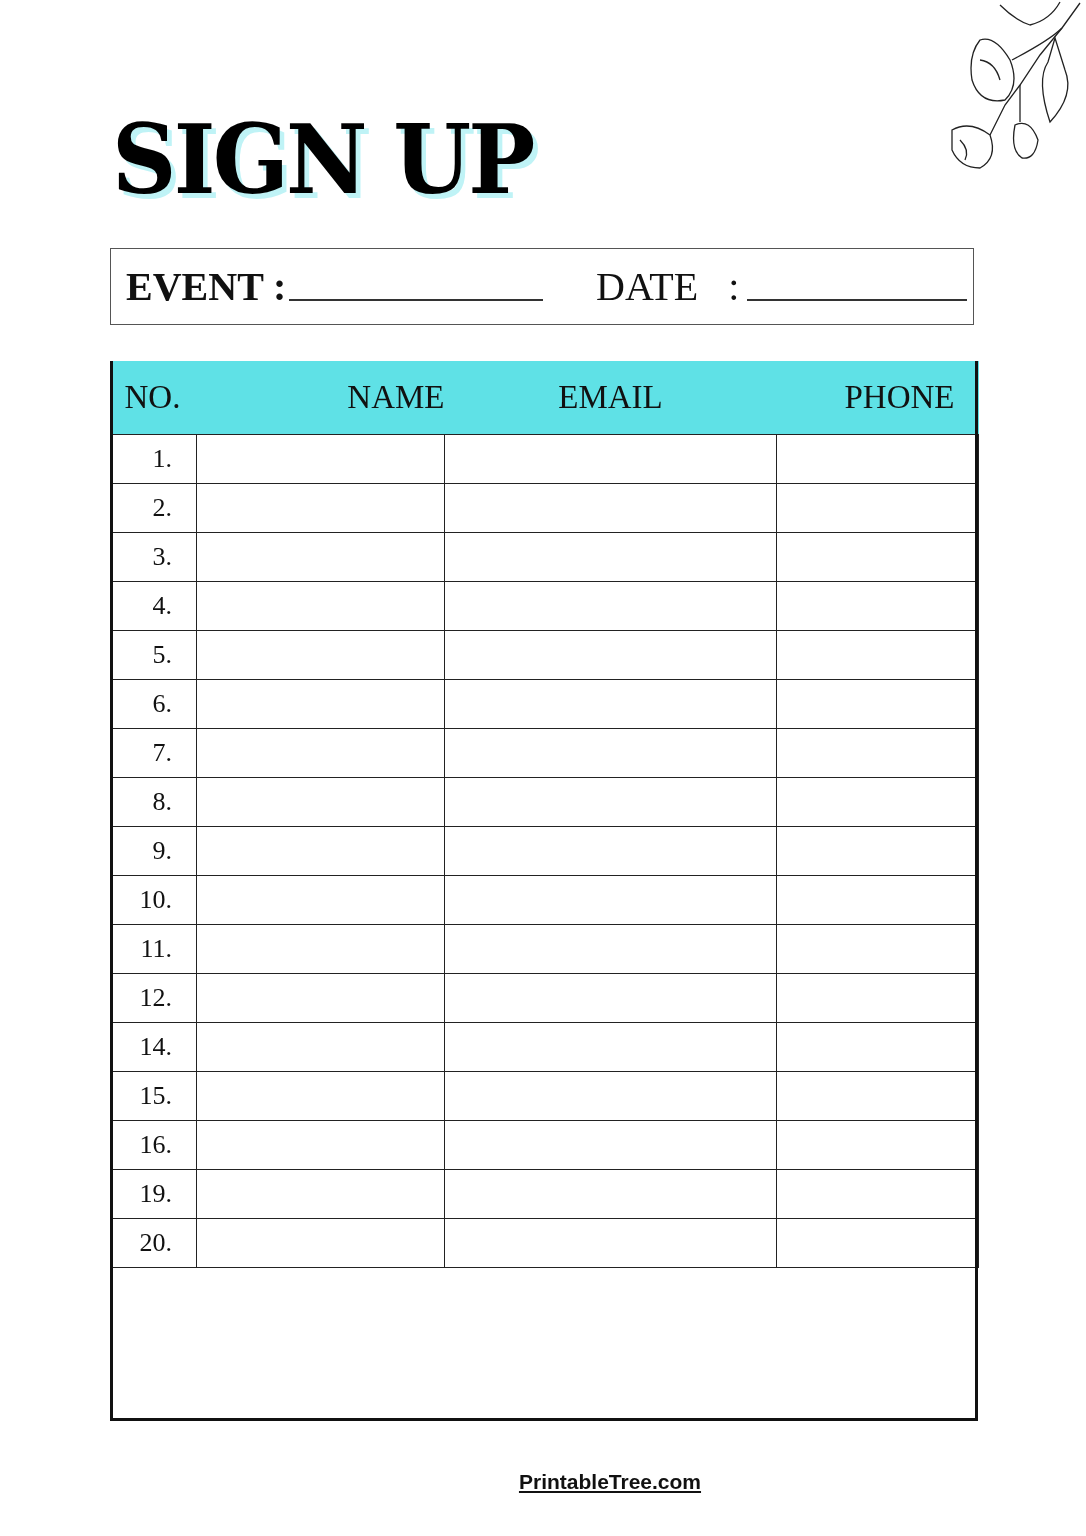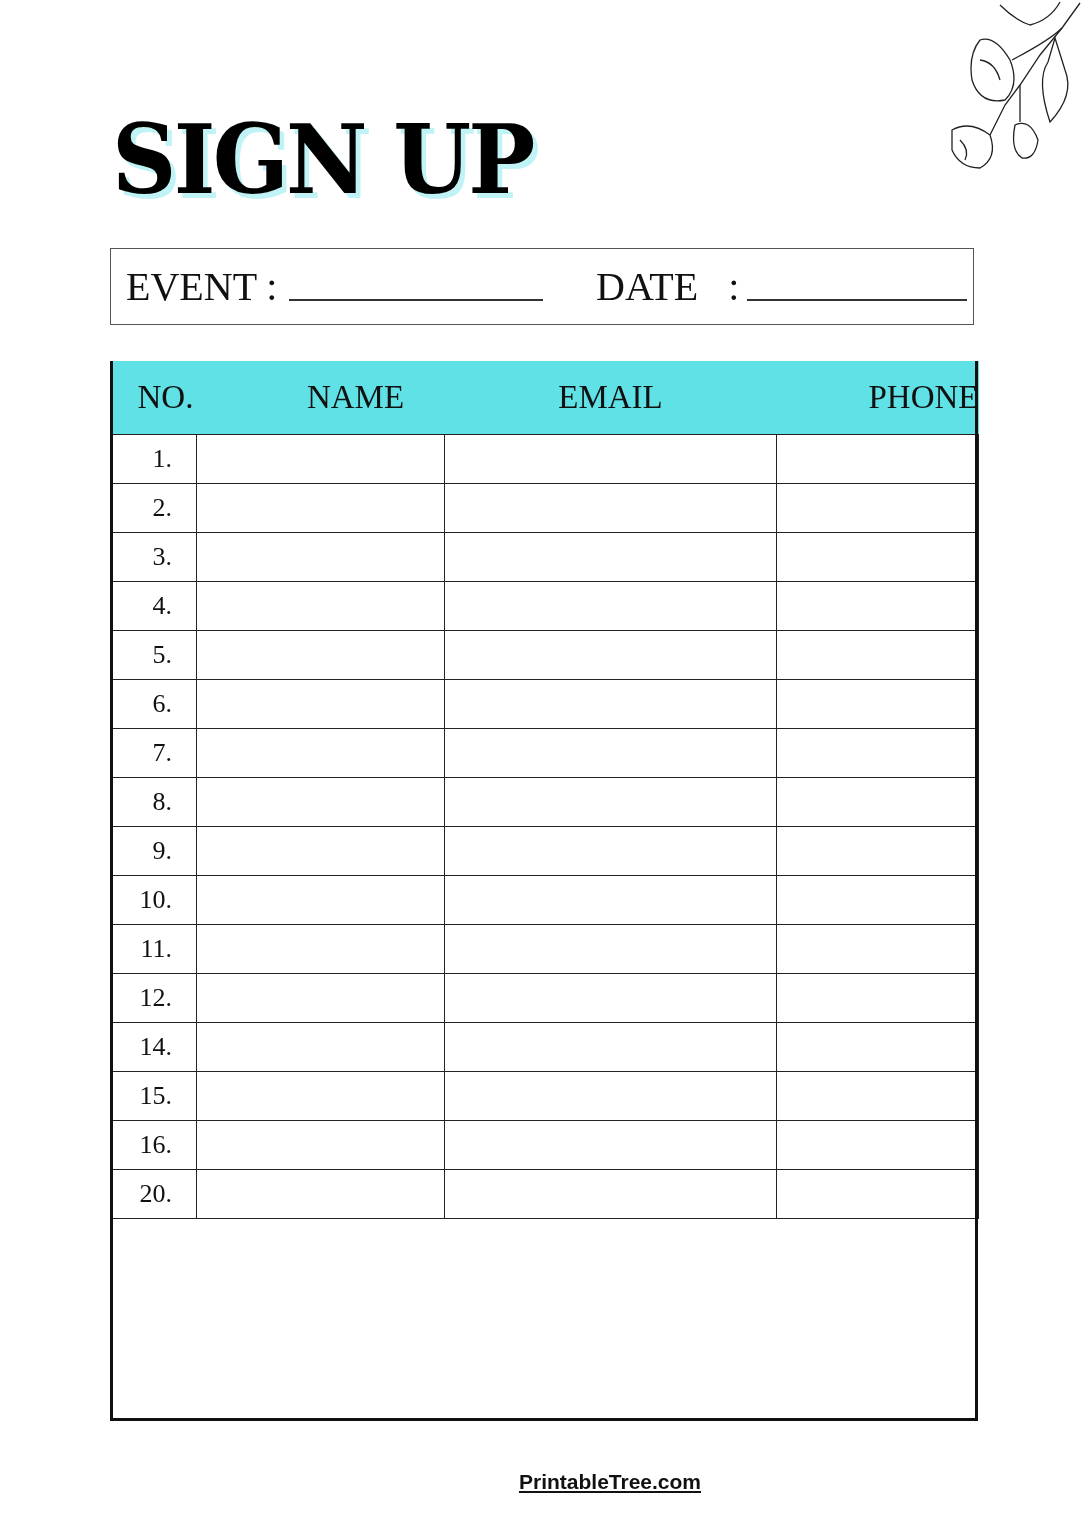--- a/index.html
+++ b/index.html
@@ -38,40 +38,40 @@
   <path d="M115 38 L108 62 Q96 80 110 122 Q135 95 125 70 Z"></path>
   <path d="M80 85 L80 122"></path>
   <path d="M40 40 Q55 35 70 60 Q80 85 65 100 Q40 105 32 80 Q28 55 40 40 Z"></path>
   <path d="M40 60 Q55 62 60 80"></path>
   <path d="M12 130 Q30 120 50 135 Q58 158 40 168 Q20 168 12 150 Z"></path>
   <path d="M20 140 Q30 150 25 160"></path>
   <path d="M75 125 Q90 118 98 140 Q95 160 82 158 Q70 150 75 125 Z"></path>
 </svg>
 
 <div class="event-box">
-  <span class="ev-label" style="left:15px;">EVENT :</span>
+  <span class="ev-label" style="left:15px;font-weight:bold;">EVENT :</span>
   <div class="ev-line" style="left:178px;width:254px;"></div>
   <span class="ev-label" style="left:485px;white-space:pre;">DATE   :</span>
   <div class="ev-line" style="left:636px;width:220px;"></div>
 </div>
 
 <div class="table-wrap">
   <table id="tbl">
     <colgroup>
         <col style="width:86px">
         <col style="width:248px">
         <col style="width:332px">
         <col style="width:202px">
       </colgroup>
     <thead>
       <tr>
-        <th style="text-align:left;padding-left:27px;">NO.</th>
-        <th style="text-align:center;padding-left:70px;">NAME</th>
+        <th style="text-align:left;padding-left:14px;">NO.</th>
+        <th style="text-align:right;padding-left:70px;">NAME</th>
         <th>EMAIL</th>
-        <th style="text-align:right;padding-left:44px;">PHONE</th>
+        <th style="text-align:center;padding-left:44px;">PHONE</th>
       </tr>
     </thead>
     <tbody id="tbody">
         <tr>
           <td class="no">1.</td>
           <td></td>
           <td></td>
           <td></td>
         </tr>
         <tr>
@@ -152,20 +152,26 @@
           <td></td>
           <td></td>
         </tr>
         <tr>
           <td class="no">16.</td>
           <td></td>
           <td></td>
           <td></td>
         </tr>
         <tr>
+          <td class="no">19.</td>
+          <td></td>
+          <td></td>
+          <td></td>
+        </tr>
+        <tr>
           <td class="no">20.</td>
           <td></td>
           <td></td>
           <td></td>
         </tr>
       </tbody>
   </table>
 </div>
 <div class="tbl-border"></div>
 

